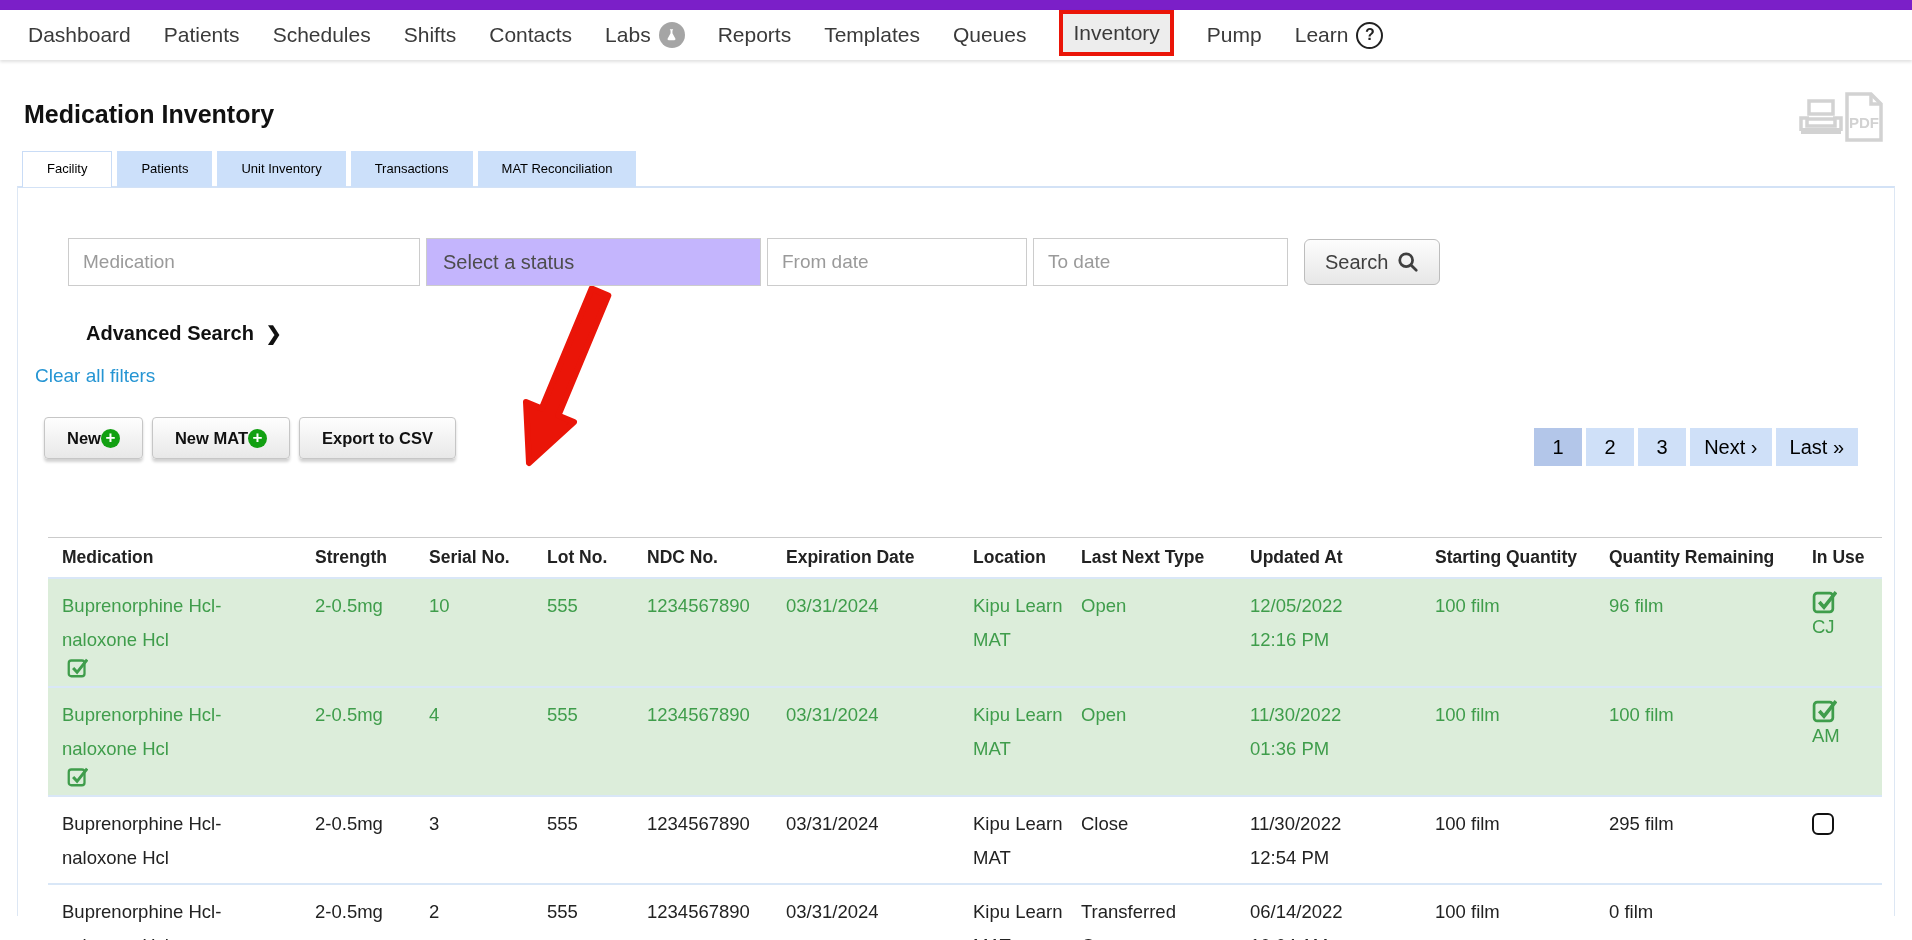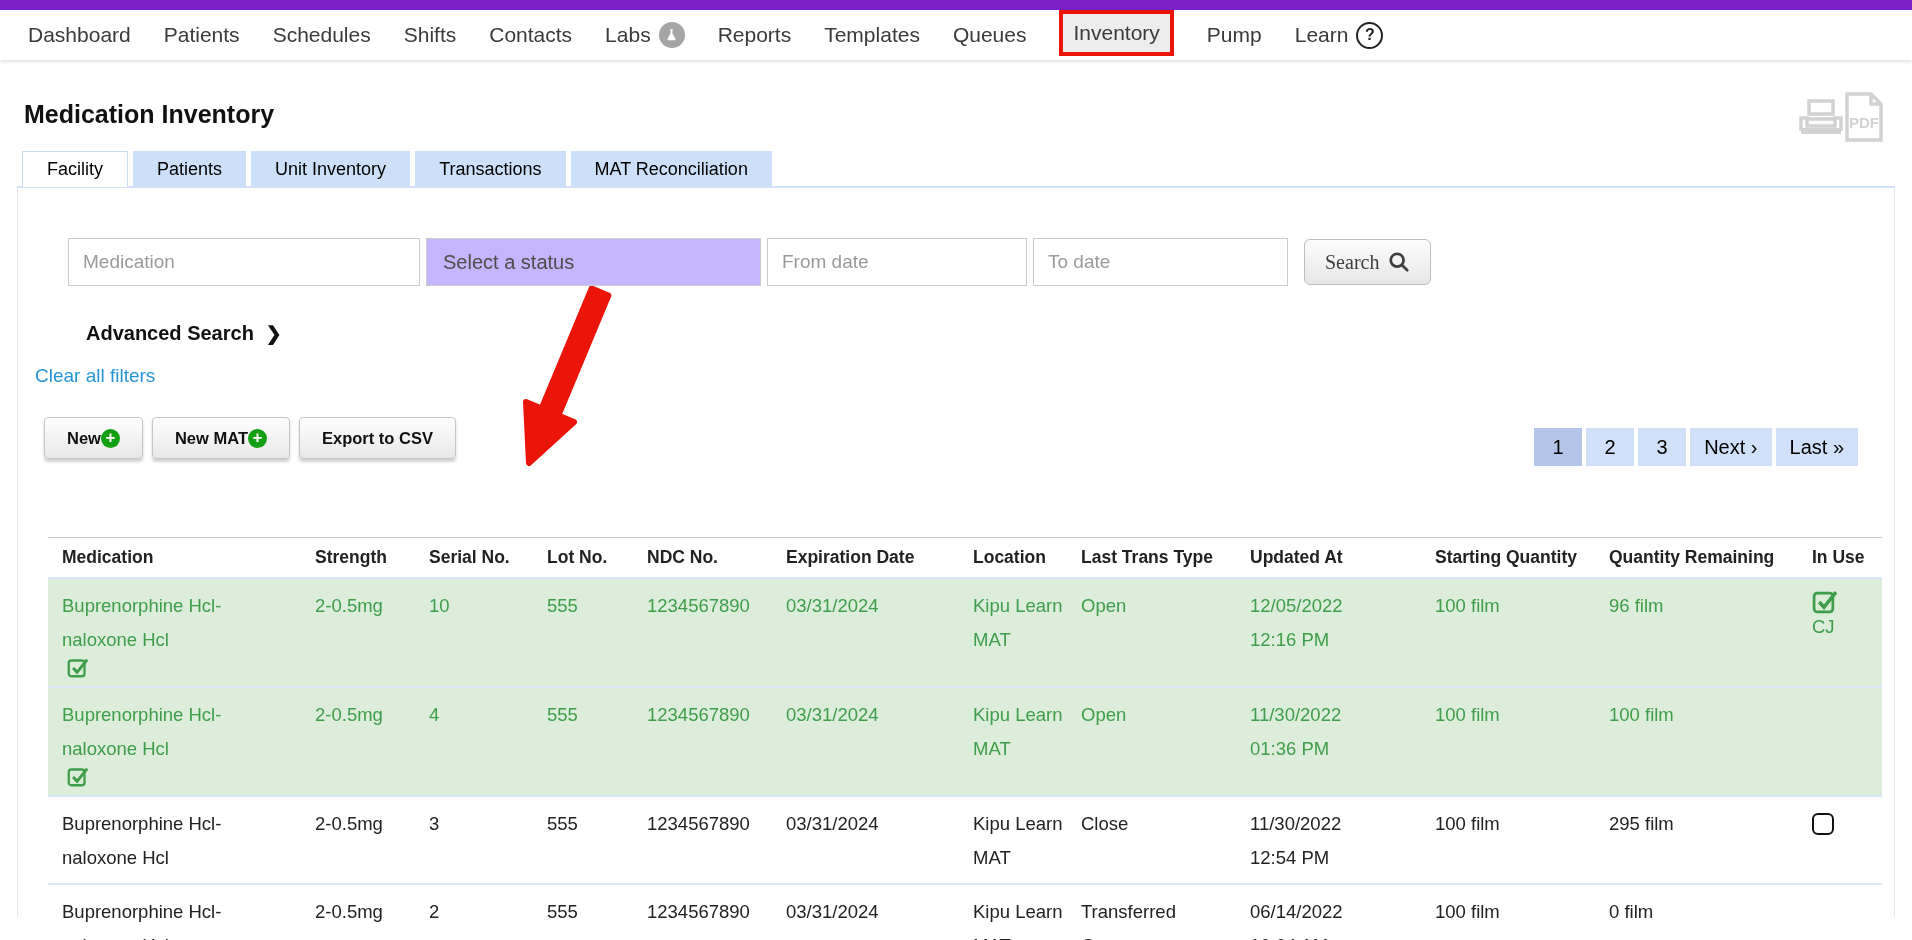--- a/index.html
+++ b/index.html
@@ -21,39 +21,39 @@
                  font-size:16px; font-weight:bold; color:#222; }
 
   
   .page-head { padding:0 24px; margin-top:40px; position:relative; }
   .page-title { font-size:25px; font-weight:bold; color:#111; }
   .corner-icons { position:absolute; right:28px; top:-8px; display:flex;
                   flex-direction:row; align-items:center; }
 
   
   .tabs { display:flex; gap:5px; margin:22px 0 0 22px; position:relative; z-index:2; }
-  .tab { height:36px; line-height:36px; padding:0 24px; font-size:18px; background:#cce0fa;
+  .tab { height:36px; line-height:36px; padding:0 24px; font-size:13px; background:#cce0fa;
          color:#000; cursor:pointer; white-space:nowrap; }
   .tab.active { background:#fff; border:1px solid #c9dcf6; border-bottom:none; line-height:34px; }
 
   
   .panel { margin:7px 17px; border-left:1px solid #dde7f4; border-right:1px solid #dde7f4;
            border-top:2px solid #d3e2f6; height:730px; position:relative; margin-top:-1px; }
 
   
   .filter-row { display:flex; align-items:center; margin:50px 0 0 50px; gap:6px; }
   .f-input { height:48px; border:1px solid #ccc; font-size:19px; padding:0 14px;
              color:#333; background:#fff; }
   .f-input::placeholder { color:#9a9a9a; opacity:1; }
   .f-select { width:335px; height:48px; border:1px solid #ccc; font-size:20px; padding:0 16px;
               color:#4d4d4d; display:flex; align-items:center; cursor:pointer; background:#c4b5fd; }
   .search-btn { margin-left:10px; height:46px; padding:0 20px; border:1px solid #bdbdbd;
                 border-radius:6px; background:linear-gradient(#fdfdfd,#e7e7e7);
                 font-size:20px; color:#3f3f3f; display:flex; align-items:center; gap:9px;
-                cursor:pointer; font-family:Liberation Serif, serif; }
+                cursor:pointer; font-family:Liberation Sans, sans-serif; }
 
   .adv-search { margin:36px 0 0 68px; font-size:20px; font-weight:bold; color:#111;
                 display:flex; align-items:center; gap:12px; cursor:pointer; width:max-content; }
   .adv-chevron { font-size:19px; font-weight:bold; }
   .clear-link { margin:20px 0 0 17px; font-size:19px; color:#2595d3; cursor:pointer;
                 width:max-content; }
 
   
   .btn-row { display:flex; gap:9px; margin:30px 0 0 26px; }
   .act-btn { height:42px; padding:0 22px; border:1px solid #c6c6c6; border-radius:4px;
@@ -200,21 +200,21 @@
   <div class="tbl">
 
     <div class="tr head">
       <div class="td">Medication</div>
       <div class="td">Strength</div>
       <div class="td">Serial No.</div>
       <div class="td">Lot No.</div>
       <div class="td">NDC No.</div>
       <div class="td">Expiration Date</div>
       <div class="td">Location</div>
-      <div class="td">Last Trans Type</div>
+      <div class="td">Last Next Type</div>
       <div class="td">Updated At</div>
       <div class="td">Starting Quantity</div>
       <div class="td">Quantity Remaining</div>
       <div class="td">In Use</div>
     </div>
 
     <div class="tr body green">
       <div class="td">
         <div>Buprenorphine Hcl-</div>
         <div><span>naloxone Hcl</span><svg class="check-sq" width="21" height="21" viewBox="0 0 24 24" fill="none" stroke="#3f9d4b">
@@ -270,20 +270,27 @@
       <div class="td">
         <div>Open</div>
           <div></div>
       </div>
       <div class="td">
         <div>11/30/2022</div>
           <div>01:36 PM</div>
       </div>
       <div class="td">100 film</div>
       <div class="td">100 film</div>
+      <div class="td">
+        <svg width="25" height="25" viewBox="0 0 24 24" fill="none" stroke="#3f9d4b">
+            <rect x="2" y="4" width="18" height="18" rx="3" stroke-width="2.6"></rect>
+            <path d="M7 12.5 l4.5 5 L23 3" stroke-width="3.4"></path>
+          </svg>
+        <div class="inuse-initials">AM</div>
+      </div>
     </div>
 
     <div class="tr body">
       <div class="td">
         <div>Buprenorphine Hcl-</div>
         <div>naloxone Hcl</div>
       </div>
       <div class="td">2-0.5mg</div>
       <div class="td">3</div>
       <div class="td">555</div>

